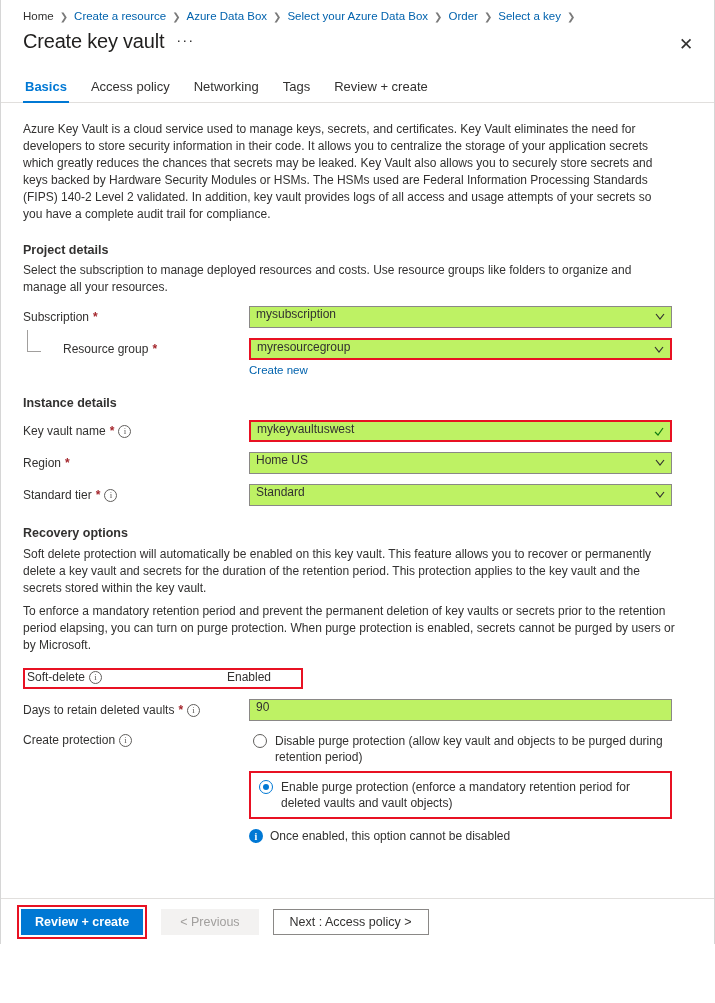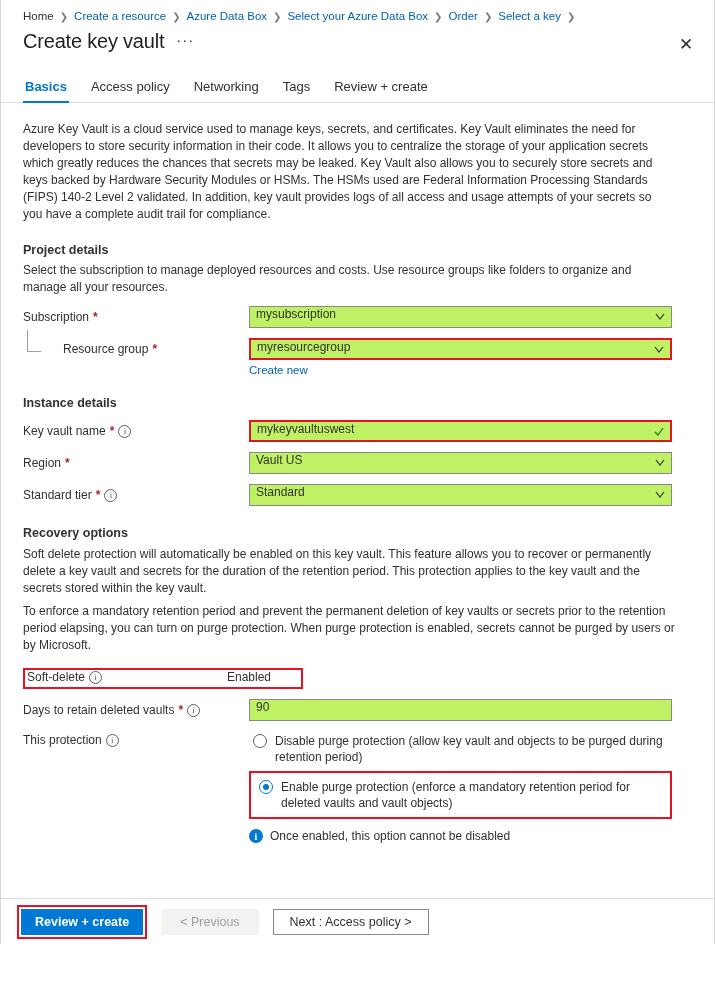--- a/index.html
+++ b/index.html
@@ -438,21 +438,21 @@
       </div>
     </div>
 
     <div class="form-row">
       <div class="form-label">
         <span>Region</span>
         <span class="req">*</span>
       </div>
       <div class="field">
         <div class="select">
-          <span>Vault US</span>
+          <span>Home US</span>
           <svg class="chev" viewBox="0 0 10 14">
             <path d="M1 4 L5 9 L9 4" fill="none" stroke="#323130" stroke-width="1.2"></path>
           </svg>
         </div>
       </div>
     </div>
 
     <div class="form-row">
       <div class="form-label">
         <span>Standard tier</span>
@@ -489,21 +489,21 @@
       </div>
       <div class="field">
         <div class="input">
           <span>90</span>
         </div>
       </div>
     </div>
 
     <div class="form-row" style="align-items:flex-start;">
       <div class="form-label" style="padding-top:2px;">
-        <span>This protection</span>
+        <span>Create protection</span>
         <span class="info-icon">i</span>
       </div>
       <div class="radio-group">
         <div class="radio-item">
           <span class="radio"></span>
           <span class="radio-label">Disable purge protection (allow key vault and objects to be purged during retention period)</span>
         </div>
         <div class="radio-highlight">
           <div class="radio-item" style="margin-top:0;">
             <span class="radio checked"></span>

